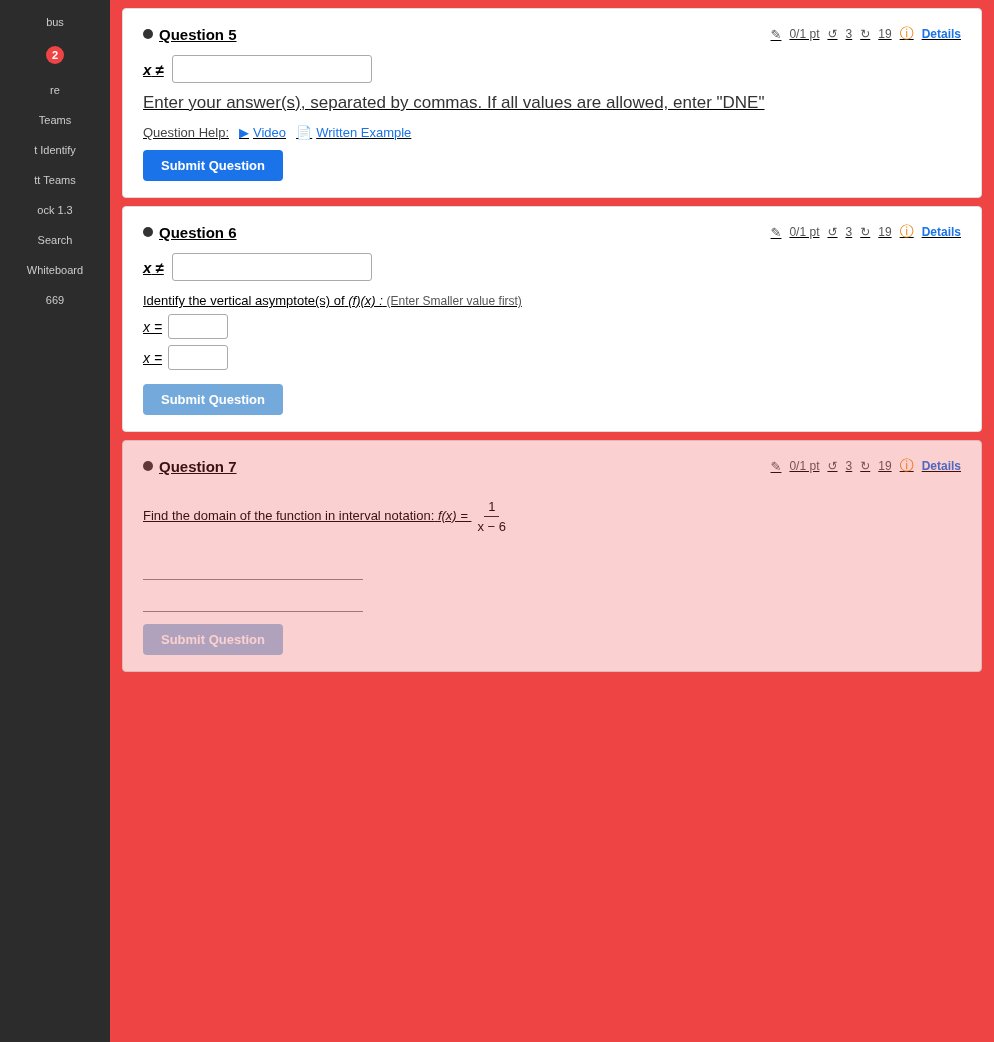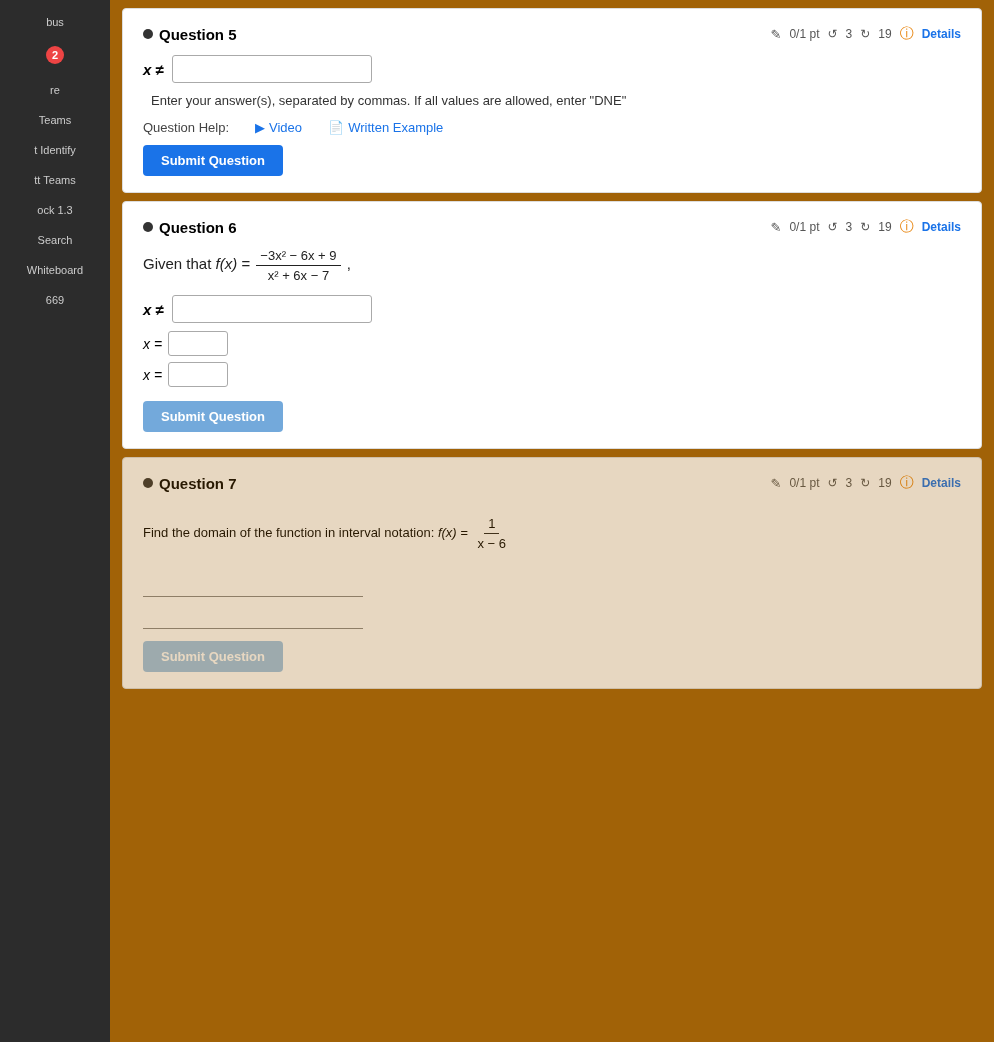--- a/index.html
+++ b/index.html
@@ -38,23 +38,24 @@
       height: 18px;
       display: inline-flex;
       align-items: center;
       justify-content: center;
       font-size: 11px;
       font-weight: bold;
       margin-bottom: 2px;
     }
     .main-content {
       flex: 1;
-      background: #a16207;
+      background: #ef4444;
       padding: 0;
       overflow-y: auto;
+      text-decoration: underline;
     }
     .question-block {
       background: white;
       margin: 8px 12px;
       padding: 16px 20px;
       border: 1px solid #ddd;
       border-radius: 4px;
     }
     .question-header {
       display: flex;
@@ -132,28 +133,28 @@
     }
     .small-input {
       width: 60px;
       border: 1.5px solid #aaa;
       border-radius: 3px;
       padding: 4px 6px;
       font-size: 13px;
       outline: none;
     }
     .note-text {
-      font-size: 13px;
+      font-size: 17px;
       color: #333;
-      margin: 10px 8px;
+      margin: 10px 0;
     }
     .help-row {
       display: flex;
       align-items: center;
-      gap: 26px;
+      gap: 10px;
       margin: 12px 0 10px 0;
       font-size: 13px;
       color: #444;
     }
     .help-link {
       color: #1a73e8;
       cursor: pointer;
       font-size: 13px;
       display: flex;
       align-items: center;
@@ -296,36 +297,32 @@
         <span>0/1 pt</span>
         <span>↺</span>
         <span>3</span>
         <span>↻</span>
         <span>19</span>
         <span style="color:#e67e00;font-size:14px;">ⓘ</span>
         <span class="details-link">Details</span>
       </div>
     </div>
 
-    <div class="math-expression">
-      <span>Given that</span>
-      <em> f(x) = </em>
-      <span class="fraction">
-        <span class="numerator">−3x² − 6x + 9</span>
-        <span class="denominator">x² + 6x − 7</span>
-      </span>
-      <span>,</span>
-    </div>
 
 
     <div class="answer-row">
       <span class="italic-x neq-symbol"><em>x</em> ≠</span>
       <input class="answer-input" type="text" style="">
     </div>
 
+    <div style="margin: 12px 0 6px 0; font-size: 13px;">
+      <span>Identify the vertical asymptote(s) of</span>
+      <em> (f)(x) :</em>
+      <span style="font-size:12px; color:#555;">(Enter Smaller value first)</span>
+    </div>
 
     <div class="vertical-asymptote-row">
       <em>x =</em>
       <input class="small-input" type="text" style="">
     </div>
     <div class="vertical-asymptote-row">
       <em>x =</em>
       <input class="small-input" type="text" style="">
     </div>
 

